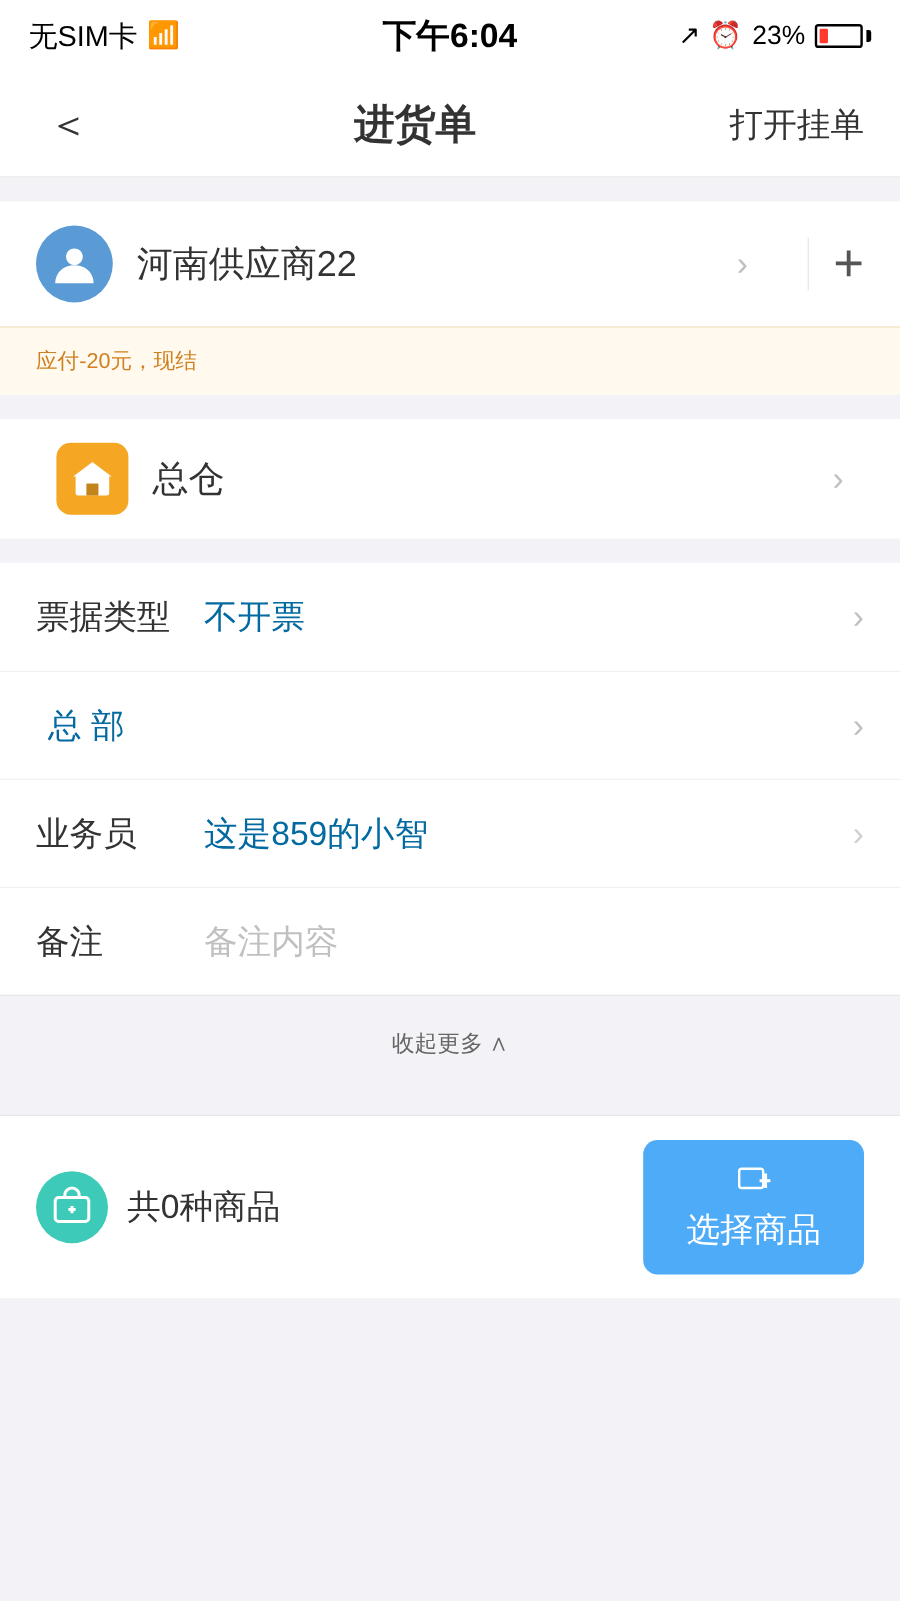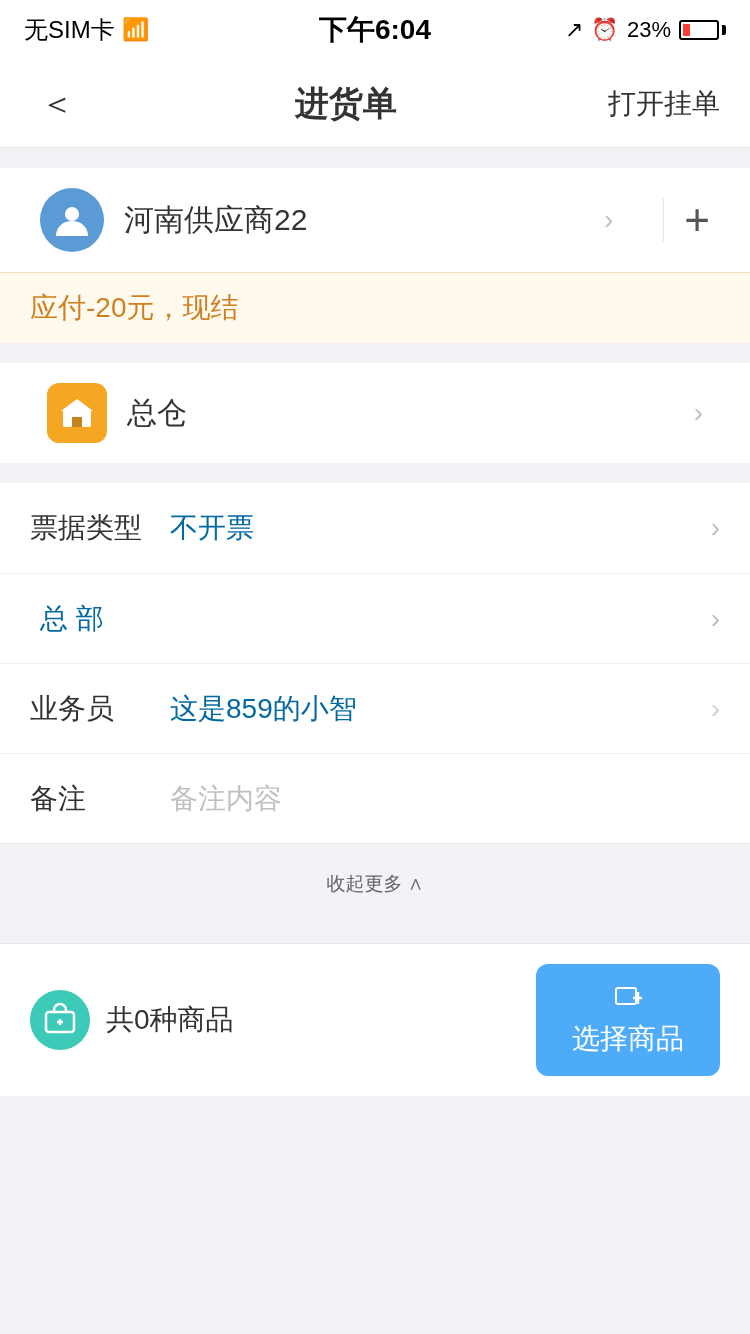--- a/index.html
+++ b/index.html
@@ -112,21 +112,21 @@
 
     
     .card {
       background: #fff;
     }
 
     
     .supplier-row {
       display: flex;
       align-items: center;
-      padding: 20px 40px;
+      padding: 20px 30px;
       background: #fff;
     }
     .supplier-avatar {
       width: 64px;
       height: 64px;
       border-radius: 50%;
       background: #5b9bd5;
       display: flex;
       align-items: center;
       justify-content: center;
@@ -159,21 +159,21 @@
       width: 1px;
       height: 44px;
       background: #e5e5e5;
       margin: 0 20px;
     }
 
     
     .notice-banner {
       background: #fff9ee;
       padding: 16px 30px;
-      font-size: 28px;
+      font-size: 18px;
       color: #d08020;
       border-top: 1px solid #f0e0c0;
     }
 
     
     .form-row {
       display: flex;
       align-items: center;
       padding: 0 30px;
       height: 90px;

